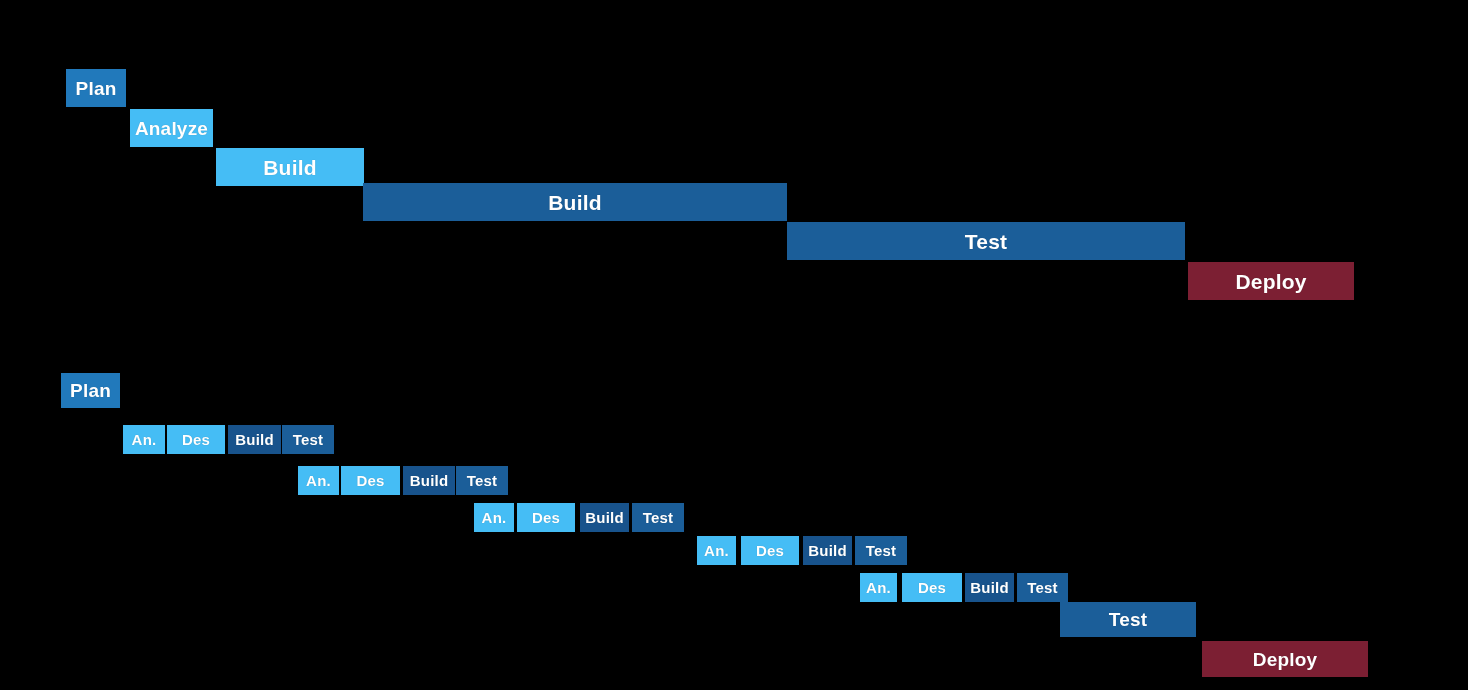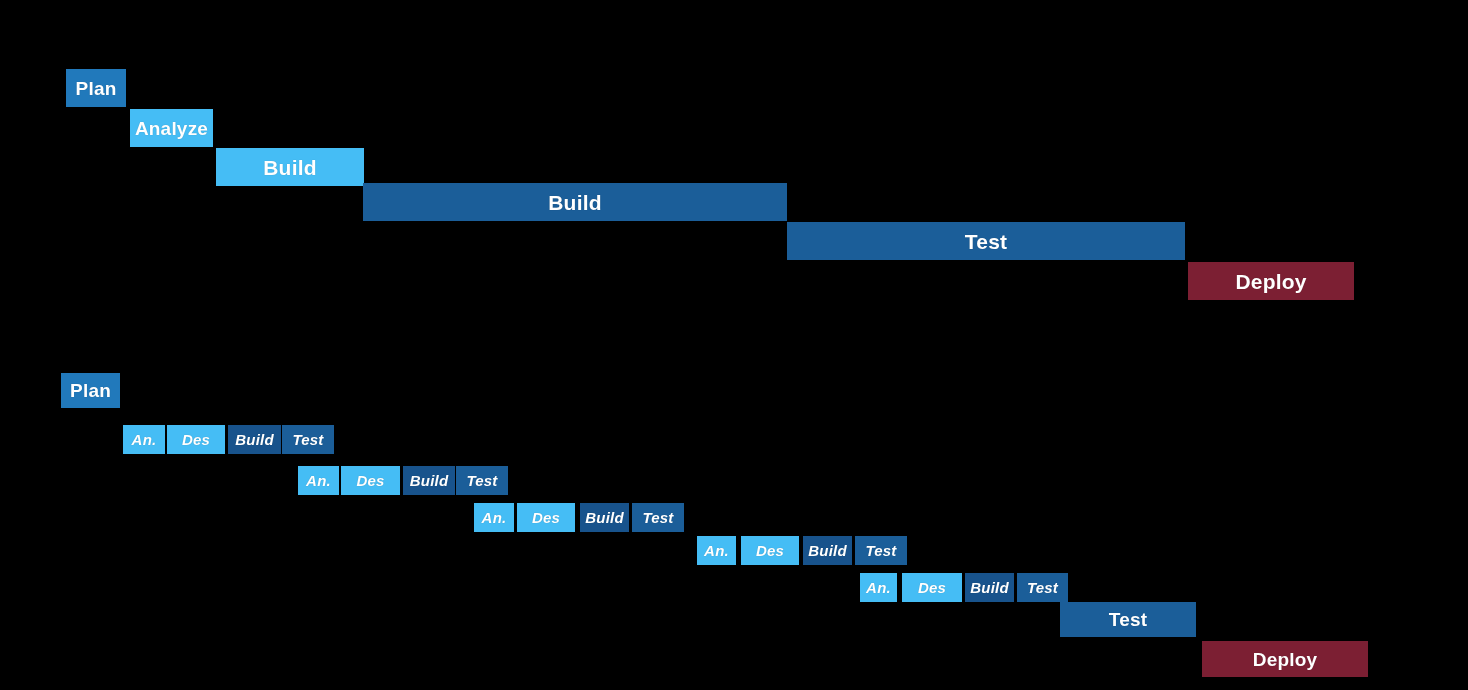--- a/index.html
+++ b/index.html
@@ -34,21 +34,21 @@
     color: #ffffff;
     font-weight: bold;
     letter-spacing: 0.2px;
     line-height: 1;
     white-space: nowrap;
     overflow: hidden;
     text-shadow: 0 0 1px rgba(0,0,0,0.25);
   }
   .bar.size-lg  { font-size: 21px; }
   .bar.size-md  { font-size: 19px; }
-  .bar.size-sm  { font-size: 15px; font-style: italic; }
+  .bar.size-sm  { font-size: 15px; }
 </style>
 </head>
 <body>
 
 <div id="canvas">
   <div class="section" id="section-waterfall">
       <div class="bar size-md" style="left: 66px; top: 69px; width: 60px; height: 38px; background: rgb(33, 121, 187);">
         <span>Plan</span>
       </div>
       <div class="bar size-md" style="left: 130px; top: 109px; width: 83px; height: 38px; background: rgb(69, 189, 245); text-align: center;">

